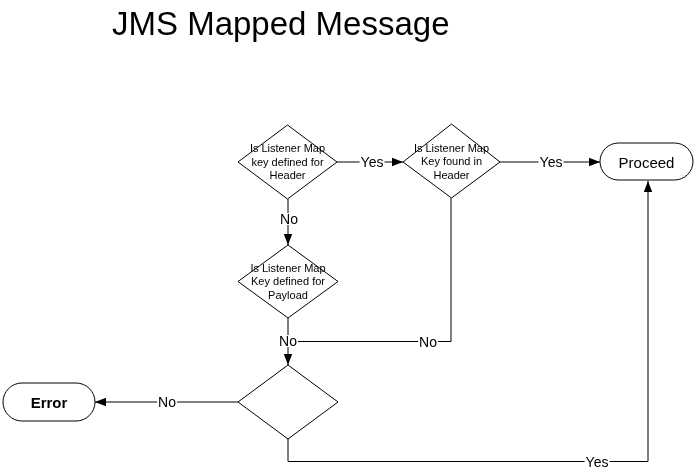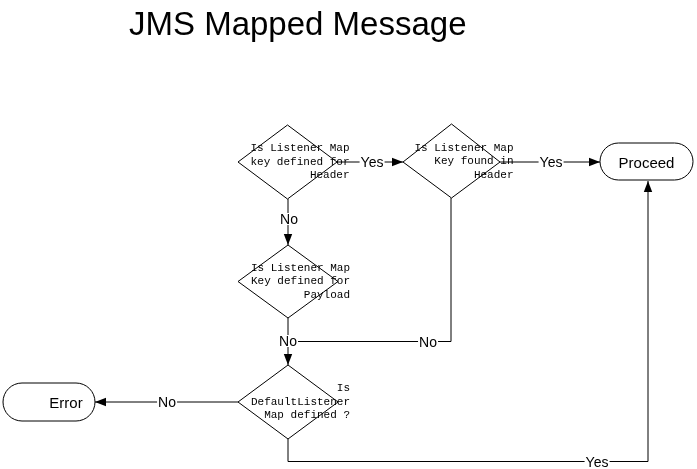--- a/index.html
+++ b/index.html
@@ -11,35 +11,34 @@
     font-family: "Liberation Sans", sans-serif;
     color: #000000;
     overflow: hidden;
   }
   .canvas svg { position: absolute; left: 0; top: 0; }
   .shape { fill: #ffffff; stroke: #000000; stroke-width: 1; }
   .edge  { fill: none; stroke: #000000; stroke-width: 1; }
   .arrow { fill: #000000; stroke: none; }
   .title {
     position: absolute;
-    left: 129px;
+    left: 112px;
     top: 5px;
     font-size: 33px;
     letter-spacing: 0px;
     white-space: nowrap;
   }
   .nlabel {
     position: absolute;
     width: 124px;
     font-size: 11px;
     line-height: 13.5px;
-    text-align: right;
+    text-align: center;
     white-space: pre-line;
     transform: translate(-50%, -50%);
-    font-family: Liberation Mono, monospace;
   }
   .tlabel {
     position: absolute;
     font-size: 15px;
     white-space: nowrap;
     transform: translate(-50%, -50%);
   }
   .elabel {
     position: absolute;
     font-size: 14px;
@@ -84,25 +83,22 @@
 
   <div class="nlabel" style="left:287.5px; top:162px;">Is Listener Map
 key defined for
 Header</div>
   <div class="nlabel" style="left:451.5px; top:161.5px;">Is Listener Map
 Key found in
 Header</div>
   <div class="nlabel" style="left:288px; top:281.5px;">Is Listener Map
 Key defined for
 Payload</div>
-  <div class="nlabel" style="left:288px; top:402px;">Is
-DefaultListener
-Map defined ?</div>
   <div class="tlabel" style="left:646.5px; top:161.5px;">Proceed</div>
-  <div class="tlabel" style="left:66px; top:402px;">Error</div>
+  <div class="tlabel" style="left:49px; top:402px;font-weight:bold;">Error</div>
 
   <div class="elabel" style="left:372px; top:161.5px;">Yes</div>
   <div class="elabel" style="left:551px; top:161.5px;">Yes</div>
   <div class="elabel" style="left:289px; top:219px;">No</div>
   <div class="elabel" style="left:288px; top:340.5px;">No</div>
   <div class="elabel" style="left:428px; top:341.5px;">No</div>
   <div class="elabel" style="left:167px; top:401.5px;">No</div>
   <div class="elabel" style="left:597px; top:461.5px;">Yes</div>
 
 </div>

